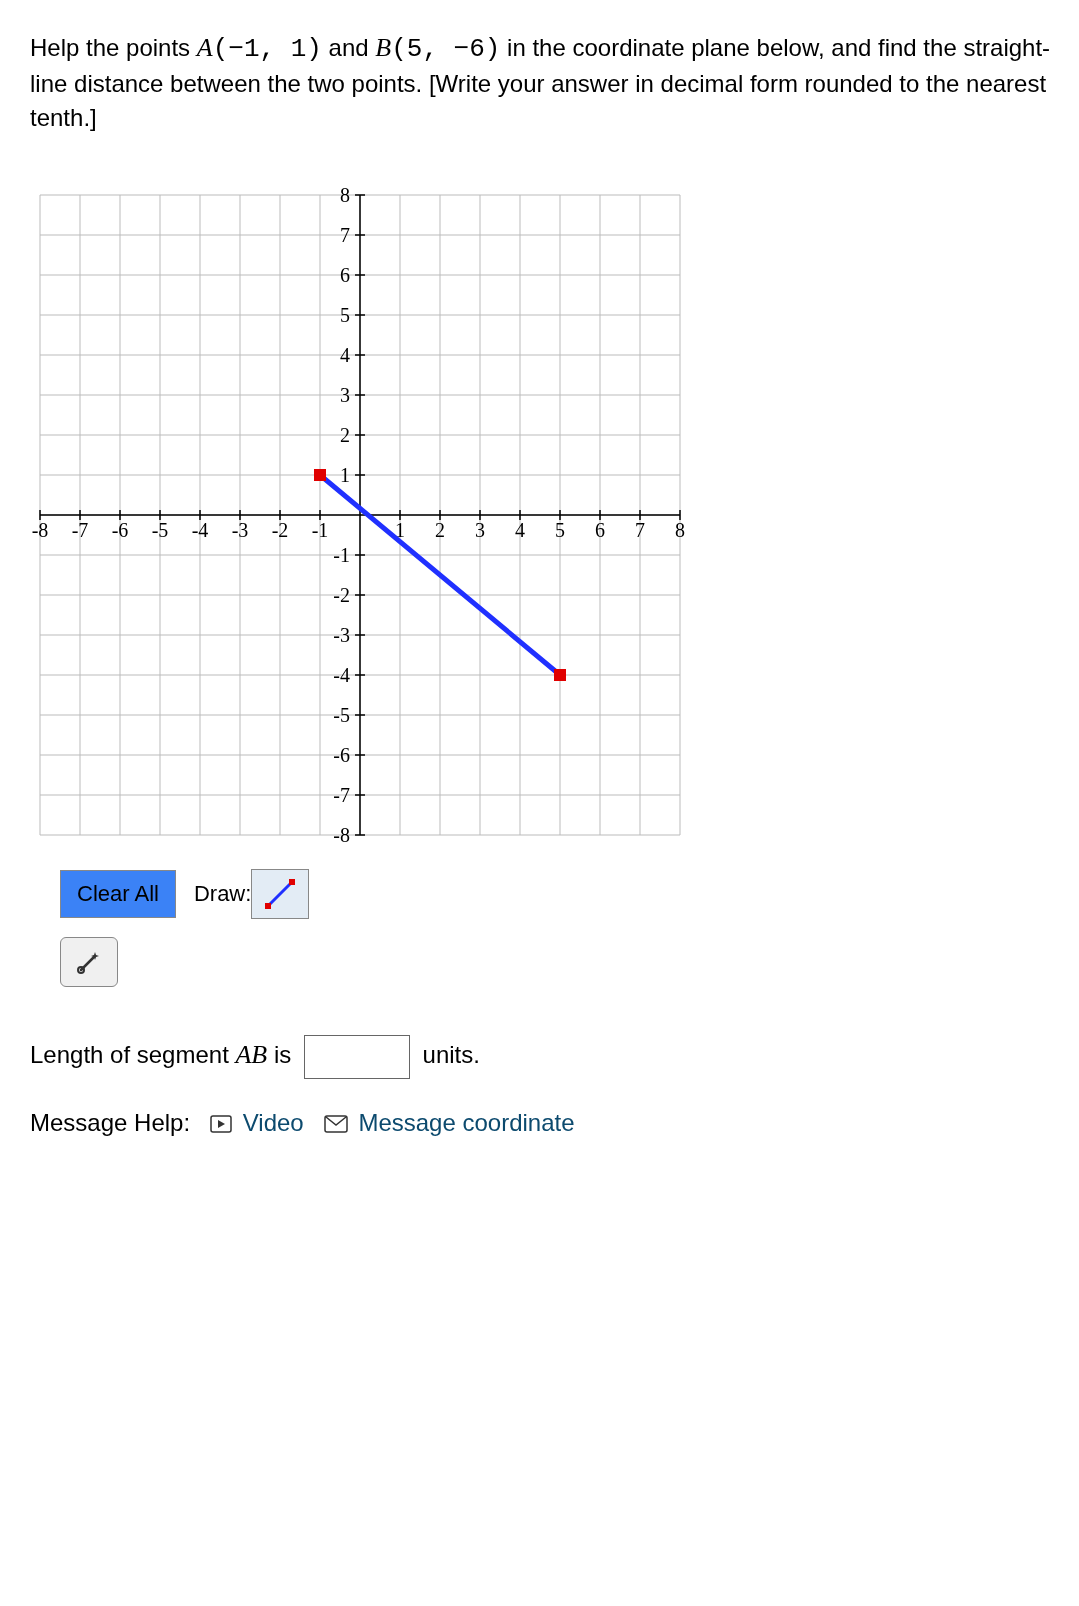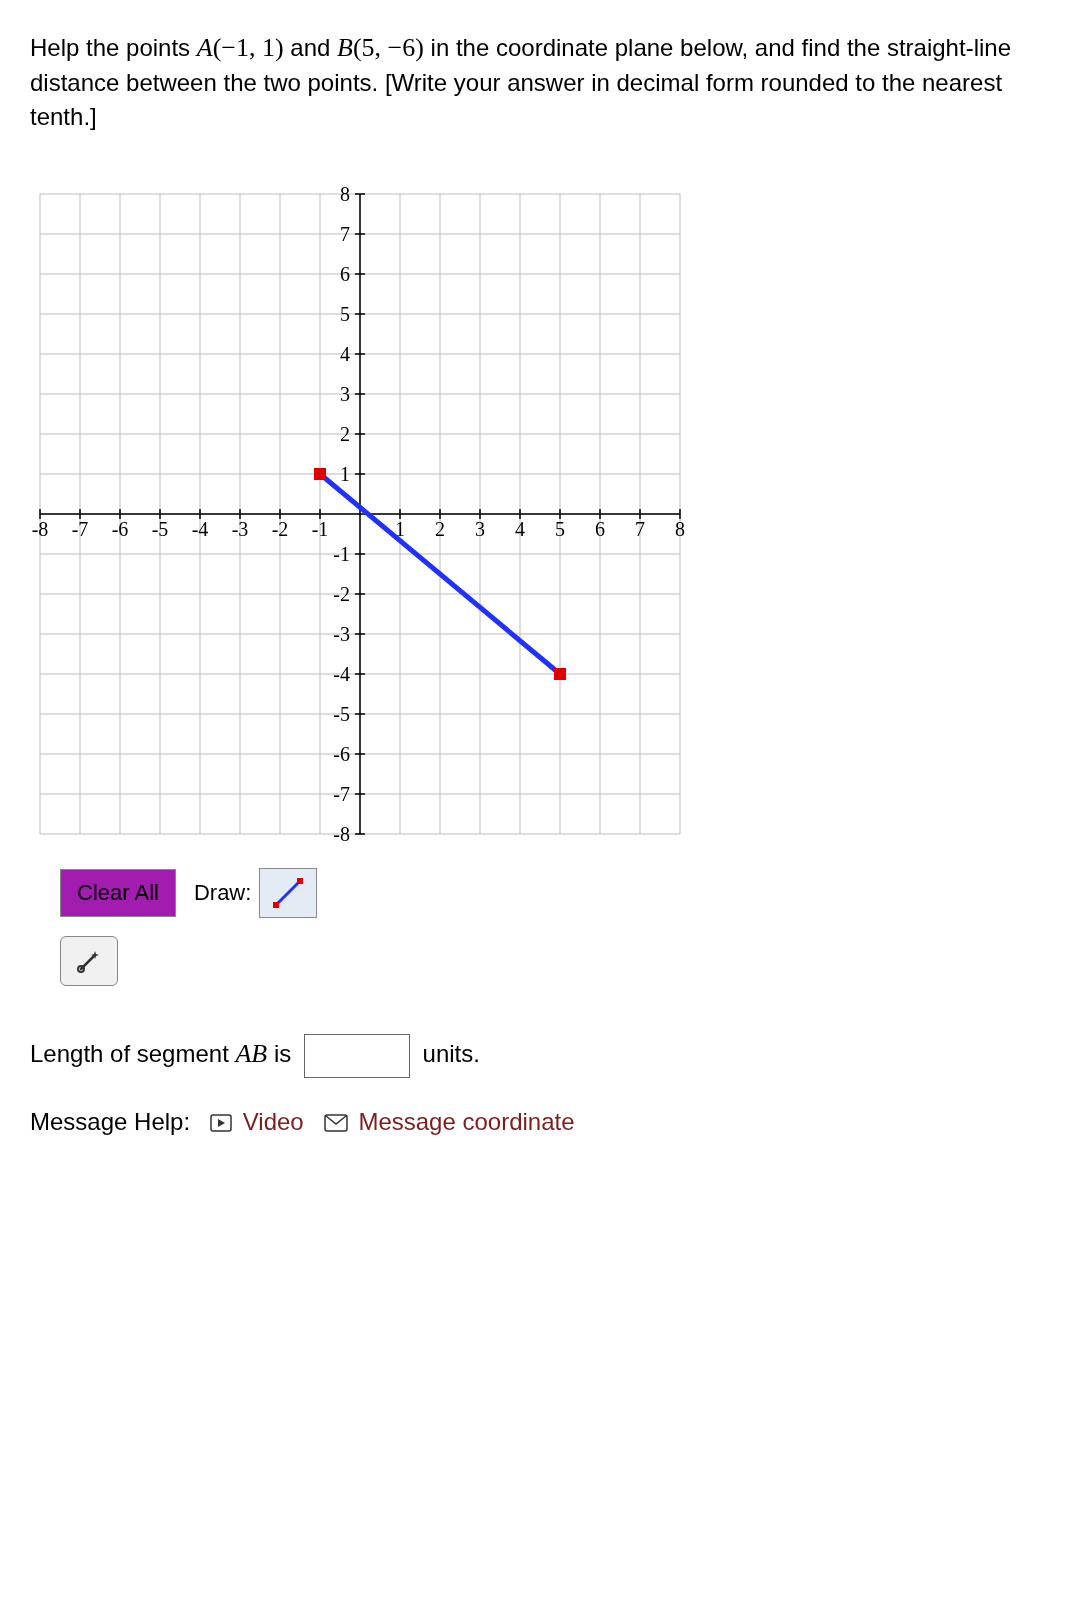--- a/index.html
+++ b/index.html
@@ -9,40 +9,40 @@
     margin: 0;
     padding: 30px 20px 30px 30px;
     width: 1079px;
     box-sizing: border-box;
   }
   .question-text {
     line-height: 1.4;
     margin-bottom: 40px;
   }
   .math-it { font-family: "Times New Roman", serif; font-style: italic; font-size: 26px; }
-  .math-rm { font-family: Liberation Serif, serif; font-style: normal; font-size: 26px; }
+  .math-rm { font-family: Liberation Mono, monospace; font-style: normal; font-size: 26px; }
   .graph-wrap { margin-left: -10px; }
   .toolbar {
     margin-top: 8px;
     margin-left: 30px;
     display: flex;
     align-items: center;
     gap: 0;
   }
   .tool-btn {
     border: 1px solid #888;
-    background: #a21caf;
+    background: #3b82f6;
     font-family: "Trebuchet MS", Verdana, sans-serif;
     font-size: 22px;
     padding: 10px 16px;
     cursor: pointer;
   }
   .tool-label {
     font-size: 22px;
-    padding: 0 8px 0 18px;
+    padding: 0 0 0 18px;
   }
   .draw-tool {
     border: 1px solid #888;
     background: #e3ecf5;
     padding: 6px 10px;
     display: inline-flex;
     align-items: center;
     cursor: pointer;
   }
   .settings-btn {
@@ -68,21 +68,21 @@
     border: 1px solid #666;
     font-size: 20px;
     vertical-align: middle;
     margin: 0 6px;
   }
   .help-row {
     margin-top: 30px;
     font-size: 24px;
   }
   .help-link {
-    color: #7f1d1d;
+    color: #0c4a6e;
     cursor: pointer;
   }
   .icon-box {
     display: inline-flex;
     vertical-align: middle;
     margin-right: 4px;
   }
 </style>
 </head>
 <body>

